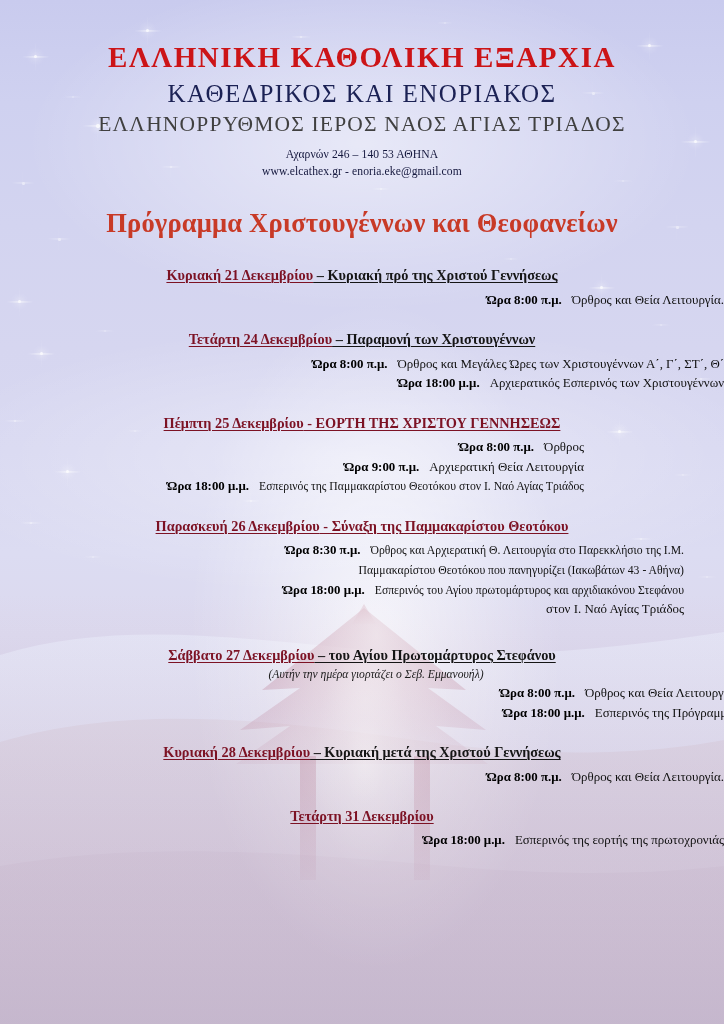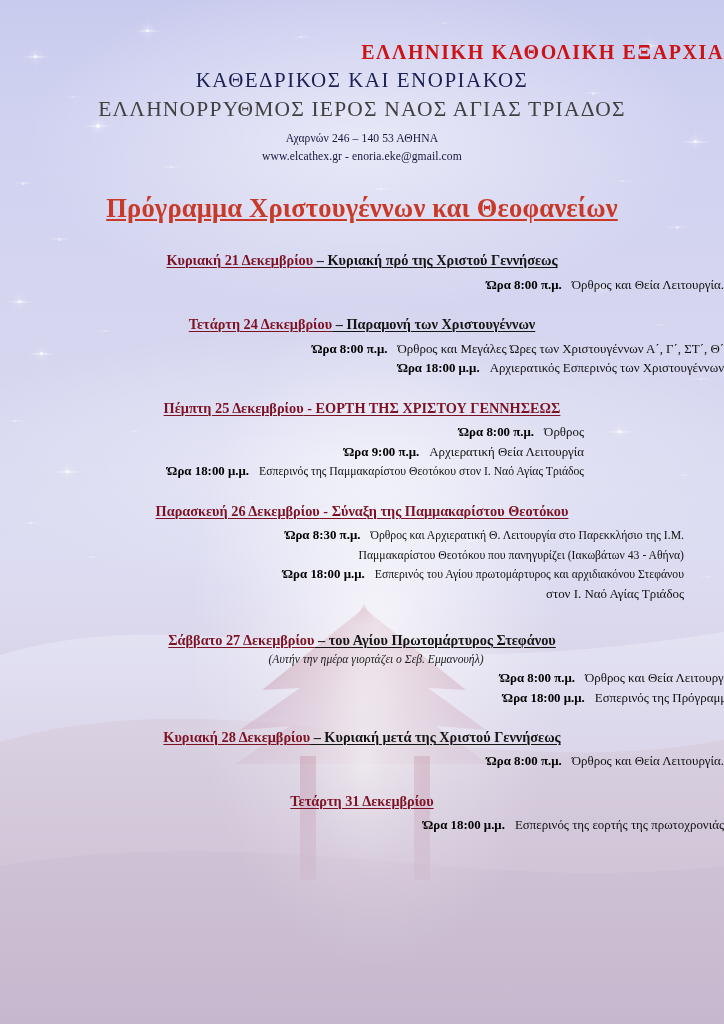--- a/index.html
+++ b/index.html
@@ -135,28 +135,27 @@
   .masthead { padding-top: 41px; }
 
   .mast-line {
     font-family: "Liberation Serif", "DejaVu Serif", serif;
     letter-spacing: 1.3px;
     line-height: 1.16;
     white-space: nowrap;
   }
   .mast-line-1 {
     color: #cc1417;
-    font-size: 20px;
+    font-size: 29px;
     font-weight: 700;
     letter-spacing: 1.6px;
-    text-align: right;
   }
   .mast-line-2 {
     color: #1b2154;
-    font-size: 21px;
+    font-size: 25px;
     font-weight: 400;
     margin-top: 4px;
     letter-spacing: 1.5px;
   }
   .mast-line-3 {
     color: #404040;
     font-size: 21.5px;
     font-weight: 400;
     margin-top: 4px;
     letter-spacing: 1.2px;
@@ -170,21 +169,20 @@
     letter-spacing: 0.1px;
   }
 
   
   .poster-title {
     margin-top: 27px;
     color: #c83a27;
     font-size: 26.5px;
     line-height: 1.23;
     letter-spacing: 0.2px;
-    text-decoration: underline;
   }
   .poster-title .yrs { display: block; }
 
   
   .schedule {
     margin-top: 27px;
   }
 
   .entry { margin-bottom: 0; }
 

